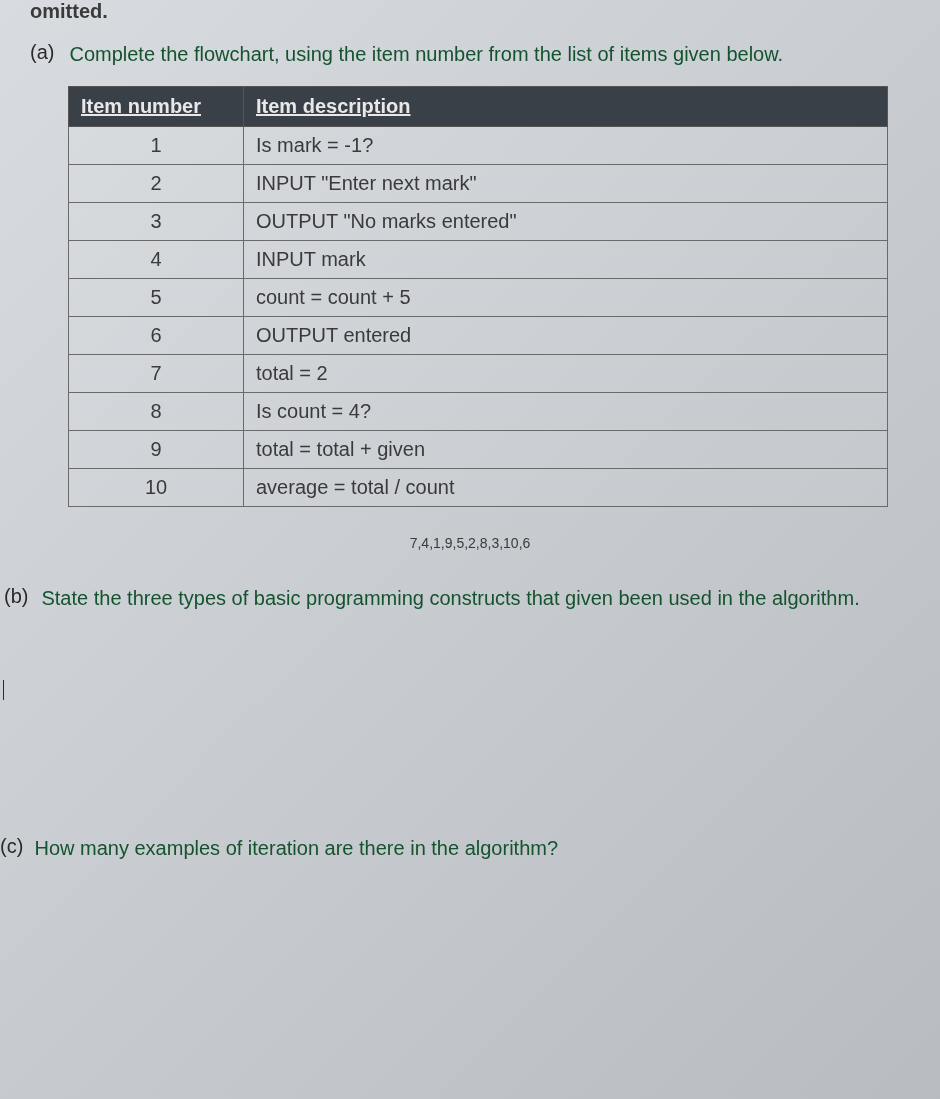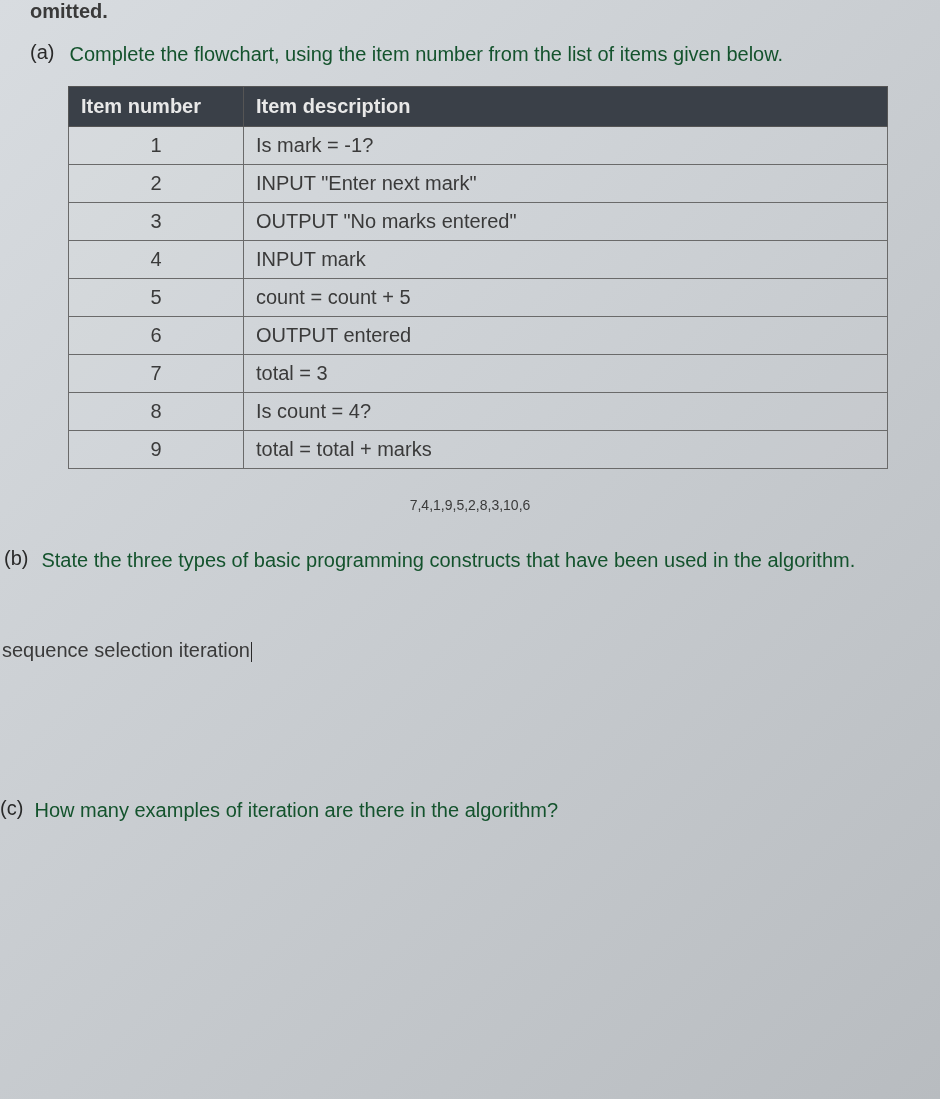--- a/index.html
+++ b/index.html
@@ -49,20 +49,21 @@
       max-width: 820px;
     }
     th {
       background: #3a4048;
       color: #e8e8e8;
       text-align: left;
       padding: 8px 12px;
       font-size: 20px;
       font-weight: bold;
       border: 1px solid #555;
+      text-decoration: underline;
     }
     th:first-child {
       width: 175px;
     }
     td {
       border: 1px solid #6a6a6a;
       padding: 7px 12px;
       font-size: 20px;
       color: #3a3a3a;
       background: rgba(255,255,255,0.05);
@@ -144,43 +145,47 @@
       <tr>
           <td>5</td>
           <td>count = count + 5</td>
         </tr>
       <tr>
           <td>6</td>
           <td>OUTPUT entered</td>
         </tr>
       <tr>
           <td>7</td>
-          <td>total = 3</td>
+          <td>total = 2</td>
         </tr>
       <tr>
           <td>8</td>
           <td>Is count = 4?</td>
         </tr>
       <tr>
           <td>9</td>
-          <td>total = total + marks</td>
+          <td>total = total + given</td>
+        </tr>
+      <tr>
+          <td>10</td>
+          <td>average = total / count</td>
         </tr>
     </tbody>
   </table>
 </div>
 
 <div class="answer-sequence">7,4,1,9,5,2,8,3,10,6</div>
 
 <div class="question-b">
   <span class="question-label">(b)</span>
   <span class="question-text">
-    <span>State the </span><span class="bold">three</span><span> types of basic programming constructs that have been used in the algorithm.</span>
+    <span>State the </span><span class="bold">three</span><span> types of basic programming constructs that given been used in the algorithm.</span>
   </span>
 </div>
 
 <div class="answer-text">
-  <span>sequence selection iteration</span><span class="cursor"></span>
+  <span class="cursor"></span>
 </div>
 
 <div class="question-c">
   <span class="question-label">(c)</span>
   <span class="question-text">How many examples of iteration are there in the algorithm?</span>
 </div>
 
 </body></html>

